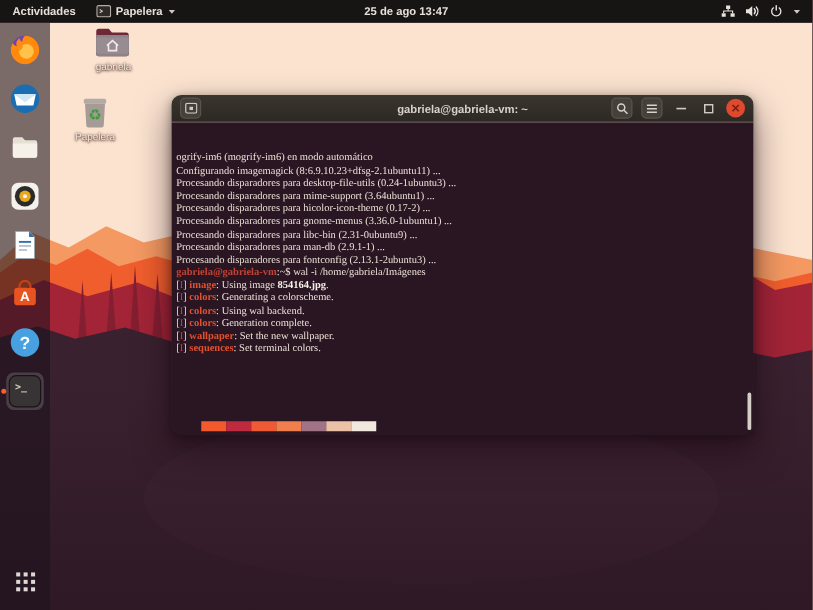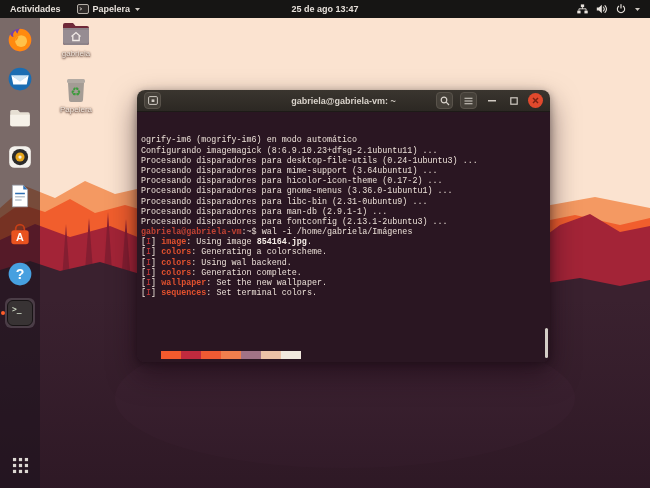--- a/index.html
+++ b/index.html
@@ -26,37 +26,37 @@
   .dock-item.active { background:rgba(255,255,255,.16); }
   .running-dot { position:absolute; left:-4px; top:50%; transform:translateY(-50%); width:4px; height:4px;
                  border-radius:50%; background:#ff5e2a; }
   .term-glyph { width:26px; height:26px; background:#383334; border:1px solid #181415; border-radius:6px;
                 color:#ccd6c2; font:bold 8px "DejaVu Sans Mono",monospace; padding:4px 0 0 4px; }
   .show-apps { margin-top:auto; margin-bottom:8px; }
 
   
   .desk-icon { position:absolute; width:58px; display:flex; flex-direction:column; align-items:center; gap:2px; z-index:5; }
   .desk-icon .lbl { font-size:8px; color:#f3e9df; text-shadow:0 1px 2px rgba(60,30,20,.95), 0 0 2px rgba(60,30,20,.8); }
-  #icon-home { left:47px; top:21px; }
+  #icon-home { left:47px; top:21px;align-items:flex-end; }
   #icon-trash { left:47px; top:77px; }
 
   
-  .terminal { position:absolute; left:137px; top:90px; width:413px; height:272px; border-radius:8px;
+  .terminal { position:absolute; left:137px; top:76px; width:466px; height:272px; border-radius:8px;
               overflow:hidden; z-index:40; box-shadow:0 12px 28px rgba(25,8,18,.55), 0 2px 8px rgba(0,0,0,.35); }
   .titlebar { position:relative; height:22px; background:linear-gradient(#3a352f,#2c2823);
               border-bottom:1px solid #1d1a17; display:flex; align-items:center; padding:0 7px; gap:7px; }
   .tb-title { position:absolute; left:0; right:0; text-align:center; color:#d8d2ca; font-size:9px; font-weight:700; pointer-events:none; }
   .tbtn { width:17px; height:17px; border-radius:4px; display:flex; align-items:center; justify-content:center; z-index:2; }
   .tbtn.boxed { background:#454039; border:1px solid #59534b; }
   .win-ctrl { z-index:2; display:flex; align-items:center; justify-content:center; width:15px; height:15px; }
   .close-btn { border-radius:50%; background:#e0492d; }
   .spacer { flex:1; }
 
   .term-body { position:absolute; top:22px; left:0; right:0; bottom:0; background:#2a1622; padding:3px 0 0 4px;
-               font-family:Liberation Mono, monospace; font-size:8.4px; line-height:10.2px;
+               font-family:Liberation Serif, serif; font-size:8.4px; line-height:10.2px;
                color:#ece1d8; white-space:pre; }
   .tline { height:10.2px; }
   .seg-fg { color:#ece1d8; }
   .seg-b  { color:#f7efe8; font-weight:bold; }
   .seg-prompt { color:#c14334; font-weight:bold; }
   .seg-key { color:#e1512e; font-weight:bold;text-align:right; }
   .seg-info { color:#cb3a3a; }
   .palette { width:160px; margin:2px 0 7px 0; }
   .prow { display:flex; height:7.5px; }
   .prow span { width:20px; height:7.5px; }

